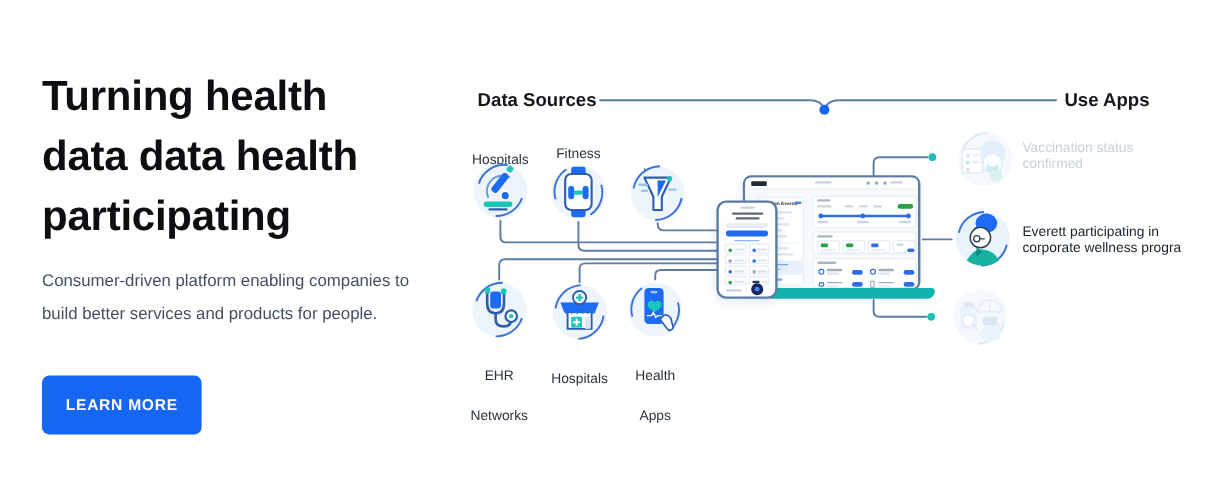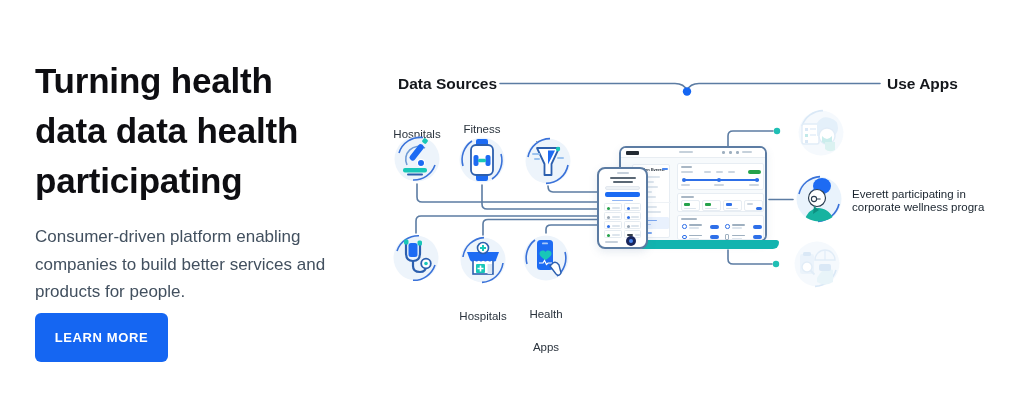--- a/index.html
+++ b/index.html
@@ -5,21 +5,21 @@
   html,body{margin:0;padding:0;background:#fff;}
   .page{position:relative;width:1024px;height:405px;background:#fff;overflow:hidden;
         font-family:"Liberation Sans",sans-serif;}
   .abs{position:absolute;}
   .sk{position:absolute;background:#dde5ed;border-radius:1px;}
 
   
   .hero-title{position:absolute;left:35px;top:33px;font-size:35px;line-height:50px;
               font-weight:700;color:#0e0e12;letter-spacing:-.2px;}
   .hero-title span{display:block;}
-  .hero-desc{position:absolute;left:35px;top:206px;width:335px;font-size:17px;
+  .hero-desc{position:absolute;left:35px;top:206px;width:335px;font-size:14px;
              line-height:27.5px;color:#42505f;}
   .cta-btn{position:absolute;left:35px;top:313px;width:133px;height:49px;border:none;
            background:#1566f2;color:#fff;font-family:"Liberation Sans",sans-serif;
            font-size:13px;font-weight:700;letter-spacing:.6px;border-radius:6px;cursor:pointer;}
 
   
   .dg-heading{position:absolute;top:75px;font-size:15.5px;font-weight:700;color:#14171c;}
   .dg-heading.left{left:398px;}
   .dg-heading.right{left:887px;}
 
@@ -135,20 +135,24 @@
     <path d="M4,20 A22.5,22.5 0 0 1 26,1.6" stroke="#3a72d9" stroke-width="1.6" fill="none"></path>
     <path d="M44,28 A22.5,22.5 0 0 1 22,46.4" stroke="#3a72d9" stroke-width="1.6" fill="none"></path>
     <path d="M13,11 H35 L27.5,27 V38 H20.5 V27 Z" fill="#fff" stroke="#2c5fae" stroke-width="1.8" stroke-linejoin="round"></path>
     <path d="M31,13.5 L24,27.5 V13.5 Z" fill="#1d6bf3"></path>
     <rect x="8" y="16" width="8" height="2" rx="1" fill="#9cc3ef"></rect>
     <rect x="10" y="21" width="6" height="2" rx="1" fill="#9cc3ef"></rect>
     <rect x="33" y="20" width="7" height="2" rx="1" fill="#9cc3ef"></rect>
     <circle cx="34" cy="12" r="2.2" fill="#18c7b8"></circle>
   </svg>
 
+  <div class="src-label" style="left:378px;top:288px;">
+    <span>EHR</span>
+      <span>Networks</span>
+  </div>
   <svg class="src-icon" style="left:392px;top:234px;" viewBox="0 0 48 48">
     <circle cx="24" cy="24" r="22.5" fill="#edf4fb"></circle>
     <path d="M5,17 A22.5,22.5 0 0 1 27,1.7" stroke="#3a72d9" stroke-width="1.6" fill="none"></path>
     <path d="M43,31 A22.5,22.5 0 0 1 21,46.3" stroke="#3a72d9" stroke-width="1.6" fill="none"></path>
     <path d="M14,9 V19 Q14,27 21,27 Q28,27 28,19 V10" stroke="#2c5fae" stroke-width="2.2" fill="none" stroke-linecap="round"></path>
     <path d="M21,27 V32 Q21,38 28,38 Q34,38 34,32" stroke="#2c5fae" stroke-width="2.2" fill="none" stroke-linecap="round"></path>
     <rect x="12" y="5.5" width="4.5" height="5" rx="1.5" fill="#18c7b8"></rect>
     <rect x="25.5" y="6.5" width="4.5" height="5" rx="1.5" fill="#18c7b8"></rect>
     <rect x="16.5" y="9" width="9" height="14" rx="2.5" fill="#1d6bf3"></rect>
     <circle cx="34" cy="29.5" r="4.8" fill="#fff" stroke="#2c5fae" stroke-width="1.8"></circle>
@@ -334,20 +338,24 @@
     <rect x="8" y="19" width="3" height="3" fill="#bcd7f0"></rect>
       <rect x="13" y="19" width="6" height="2" fill="#d9e8f7"></rect>
     <rect x="8" y="25" width="3" height="3" fill="#8fd8d8"></rect>
       <rect x="13" y="25" width="6" height="2" fill="#d9e8f7"></rect>
     <rect x="8" y="31" width="3" height="3" fill="#bcd7f0"></rect>
     <path d="M20,14 q5,-8 13,-5 q8,2 8,10 q0,7 -7,8 l-14,0 Z" fill="#cfe4f7"></path>
     <circle cx="30" cy="27" r="8" fill="#fff" stroke="#c9def2" stroke-width="1.4"></circle>
     <path d="M25,27 q5,6 10,0 l0,6 q-5,4 -10,0 Z" fill="#9fe0dd"></path>
     <path d="M28,40 q4,4 10,1 l0,-8 l-10,0 Z" fill="#bfe9e6"></path>
   </svg>
+  <div class="uc-text uc-inactive" style="top:118px;">
+    <span>Vaccination status</span>
+    <span>confirmed</span>
+  </div>
 
   <svg class="uc-icon" style="left:795px;top:175px;" viewBox="0 0 48 48">
     <defs>
         <clipPath id="ucClip">
           <circle cx="24" cy="24" r="22.5"></circle>
         </clipPath>
       </defs>
     <circle cx="24" cy="24" r="22.5" fill="#e9f3fc"></circle>
     <path d="M4,19 A22.5,22.5 0 0 1 25,1.6" stroke="#3a72d9" stroke-width="1.6" fill="none"></path>
     <path d="M44,29 A22.5,22.5 0 0 1 23,46.4" stroke="#3a72d9" stroke-width="1.6" fill="none"></path>

